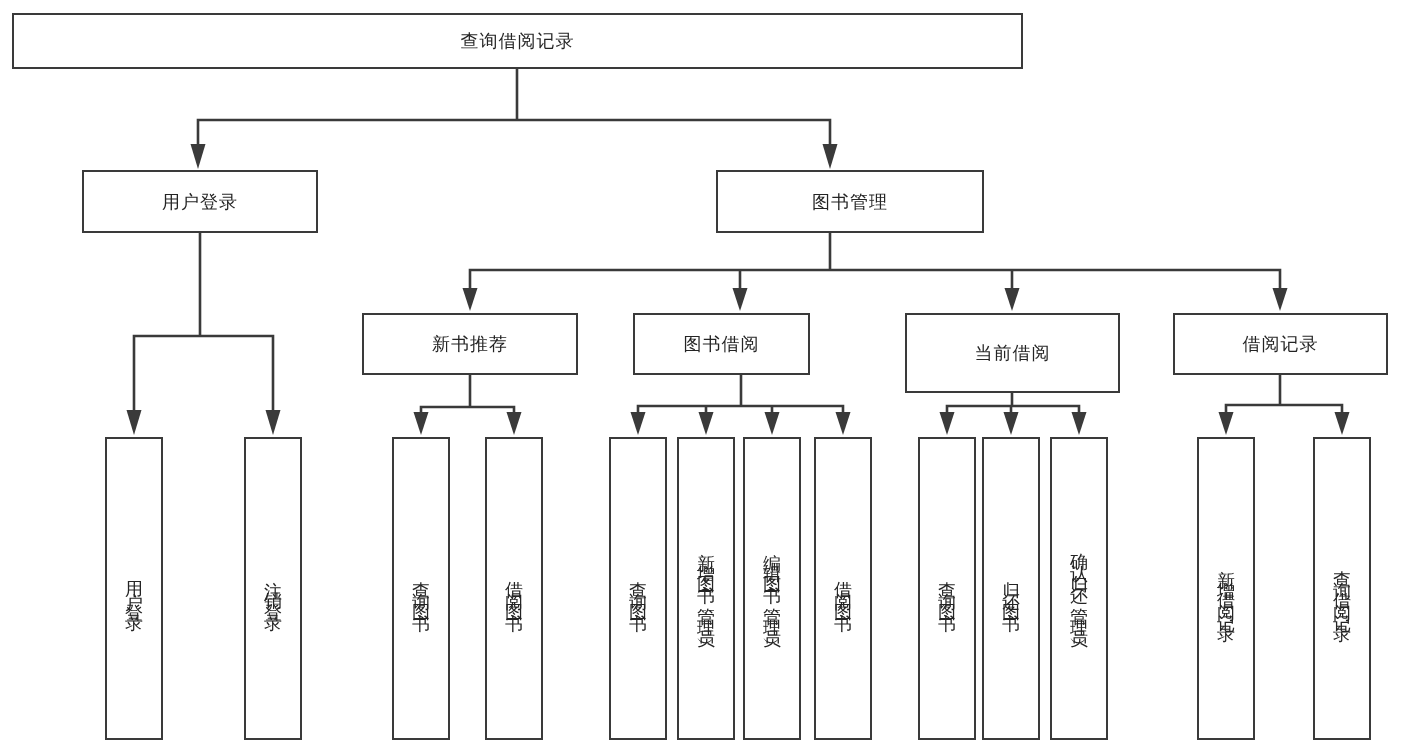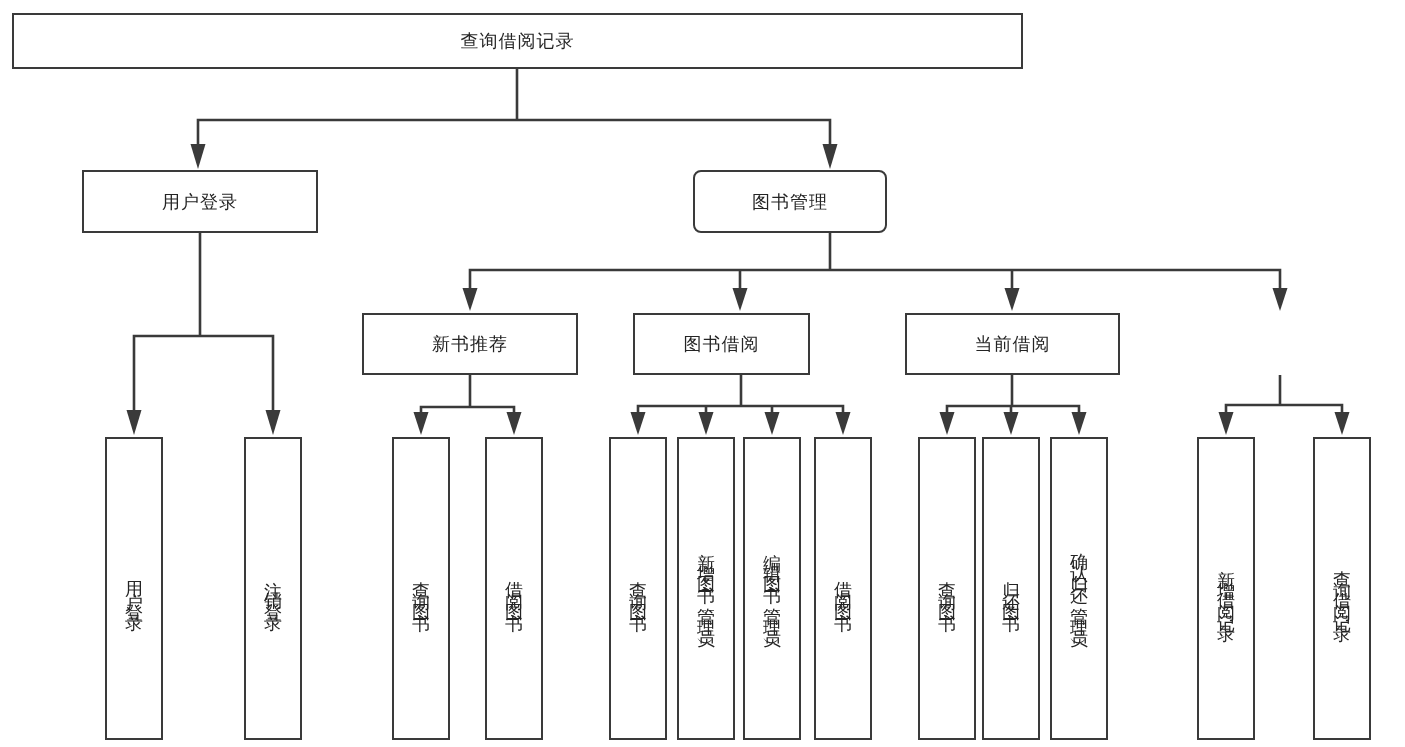--- a/index.html
+++ b/index.html
@@ -100,32 +100,35 @@
     </g>
   </svg>
 
   <div class="node h root" style="left:12px; top:13px; width:1011px; height:56px;">
     <span>查询借阅记录</span>
   </div>
 
   <div class="node h" style="left:82px; top:170px; width:236px; height:63px;">
     <span>用户登录</span>
   </div>
-  <div class="node h" style="left:693px; top:170px; width:194px; height:63px;border-radius:8px;">
+  <div class="node h" style="left:716px; top:170px; width:268px; height:63px;">
     <span>图书管理</span>
   </div>
 
   <div class="node h" style="left:362px; top:313px; width:216px; height:62px;text-align:center;">
     <span>新书推荐</span>
   </div>
   <div class="node h" style="left:633px; top:313px; width:177px; height:62px;">
     <span>图书借阅</span>
   </div>
-  <div class="node h" style="left:905px; top:313px; width:215px; height:62px;">
+  <div class="node h" style="left:905px; top:313px; width:215px; height:80px;">
     <span>当前借阅</span>
+  </div>
+  <div class="node h" style="left:1173px; top:313px; width:215px; height:62px;">
+    <span>借阅记录</span>
   </div>
 
   <div class="node leaf" style="left:105px;">
     <span>用户登录</span>
   </div>
   <div class="node leaf" style="left:244px;">
     <span>注销登录</span>
   </div>
 
   <div class="node leaf" style="left:392px;">

